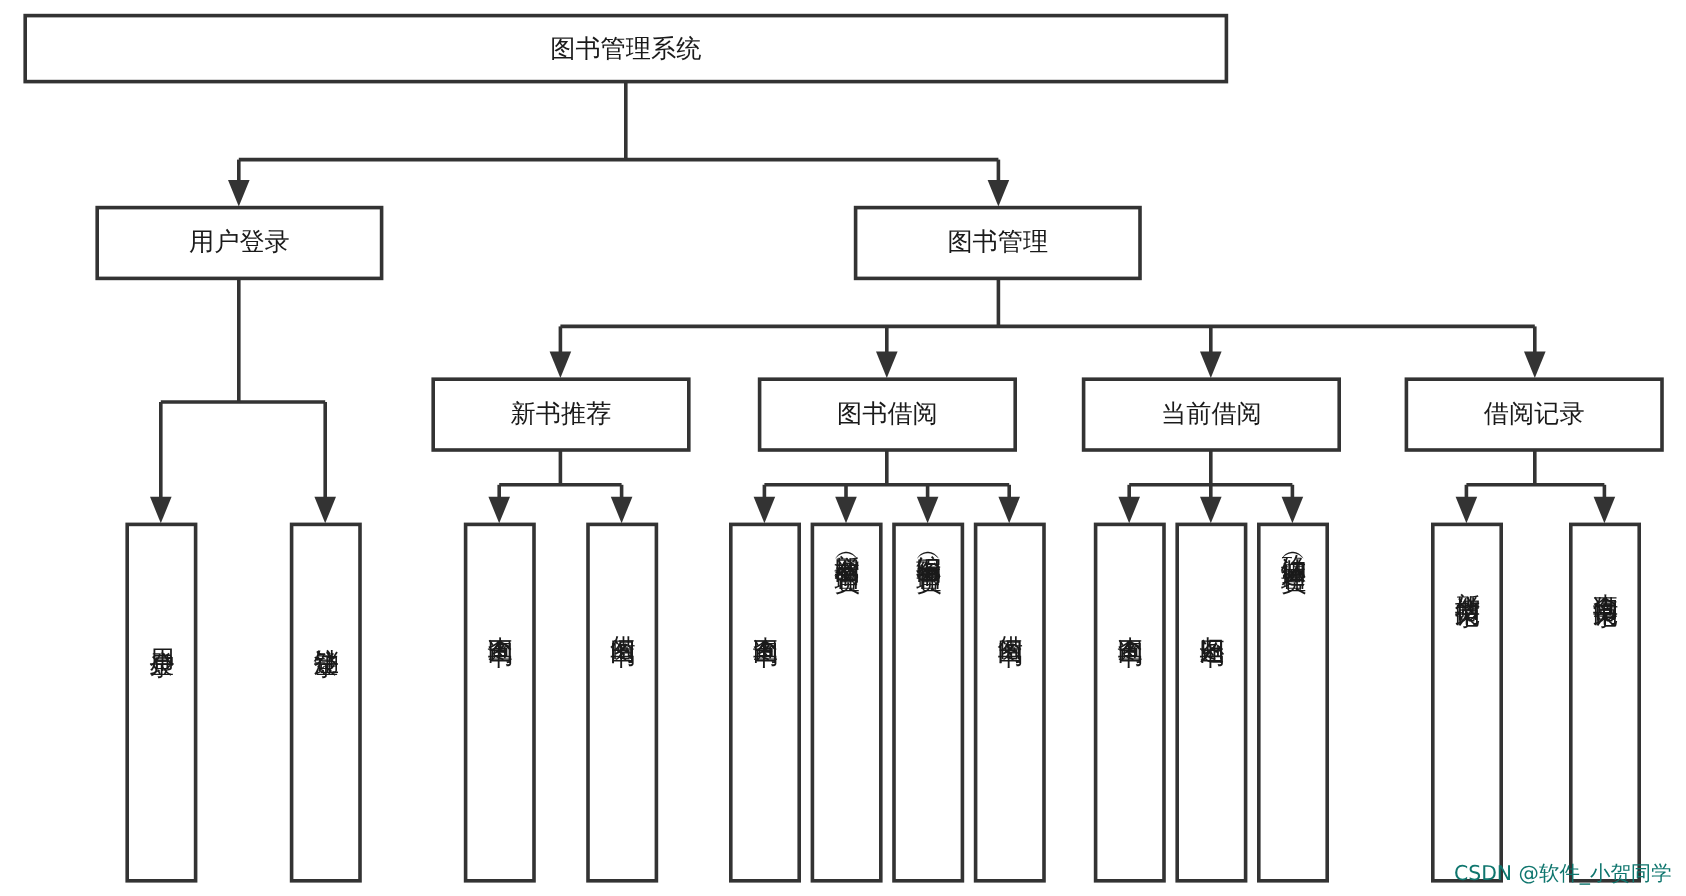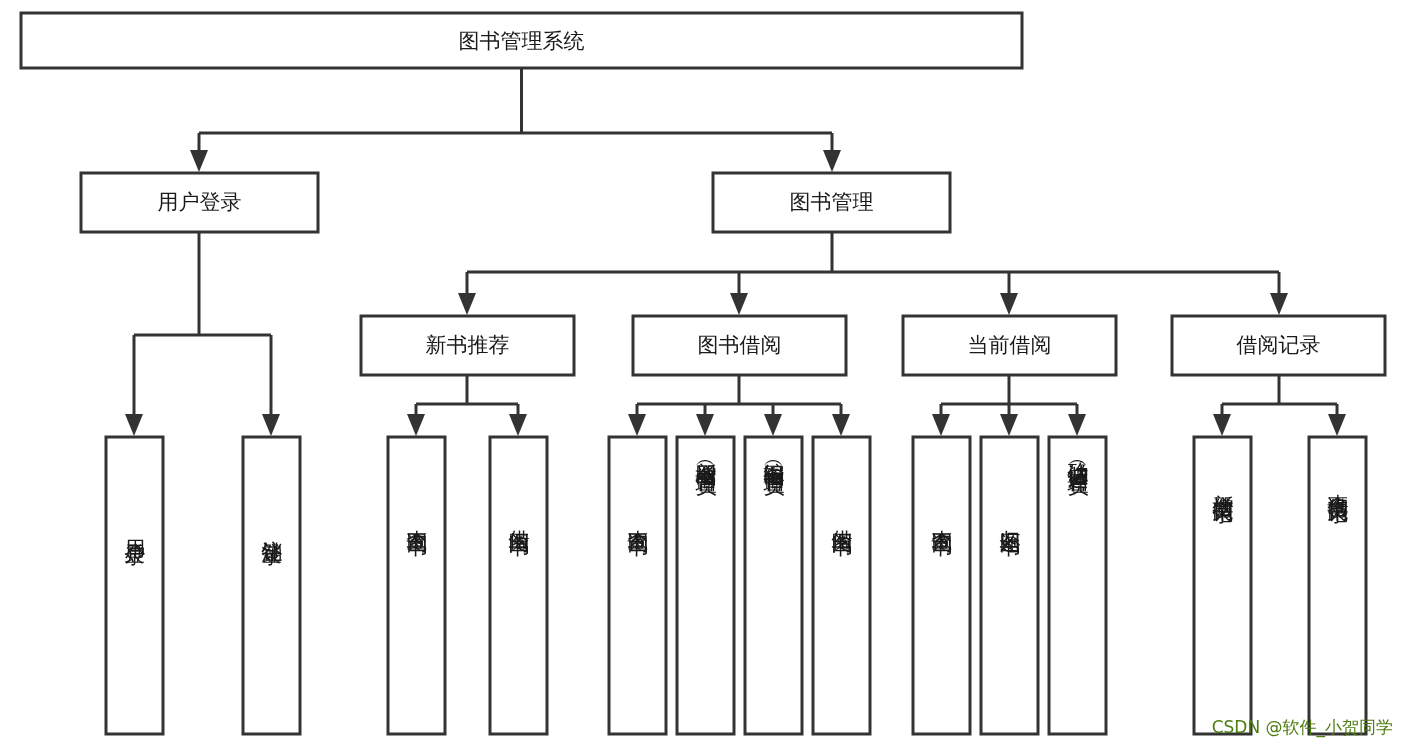--- a/index.html
+++ b/index.html
@@ -70,21 +70,21 @@
     color: #1a1a1a;
     letter-spacing: 2px;
     white-space: nowrap;
   }
   .watermark {
     position: absolute;
     right: 12px;
     bottom: 8px;
     font-family: "DejaVu Sans", "Liberation Sans", sans-serif;
     font-size: 17px;
-    color: #4d7c0f;
+    color: #0f766e;
     user-select: none;
     white-space: nowrap;
   }
 </style>
 </head>
 <body>
 
 <div id="diagram-root">
 
   <svg class="diagram-canvas" viewBox="0 0 1405 747" xmlns="http://www.w3.org/2000/svg">

